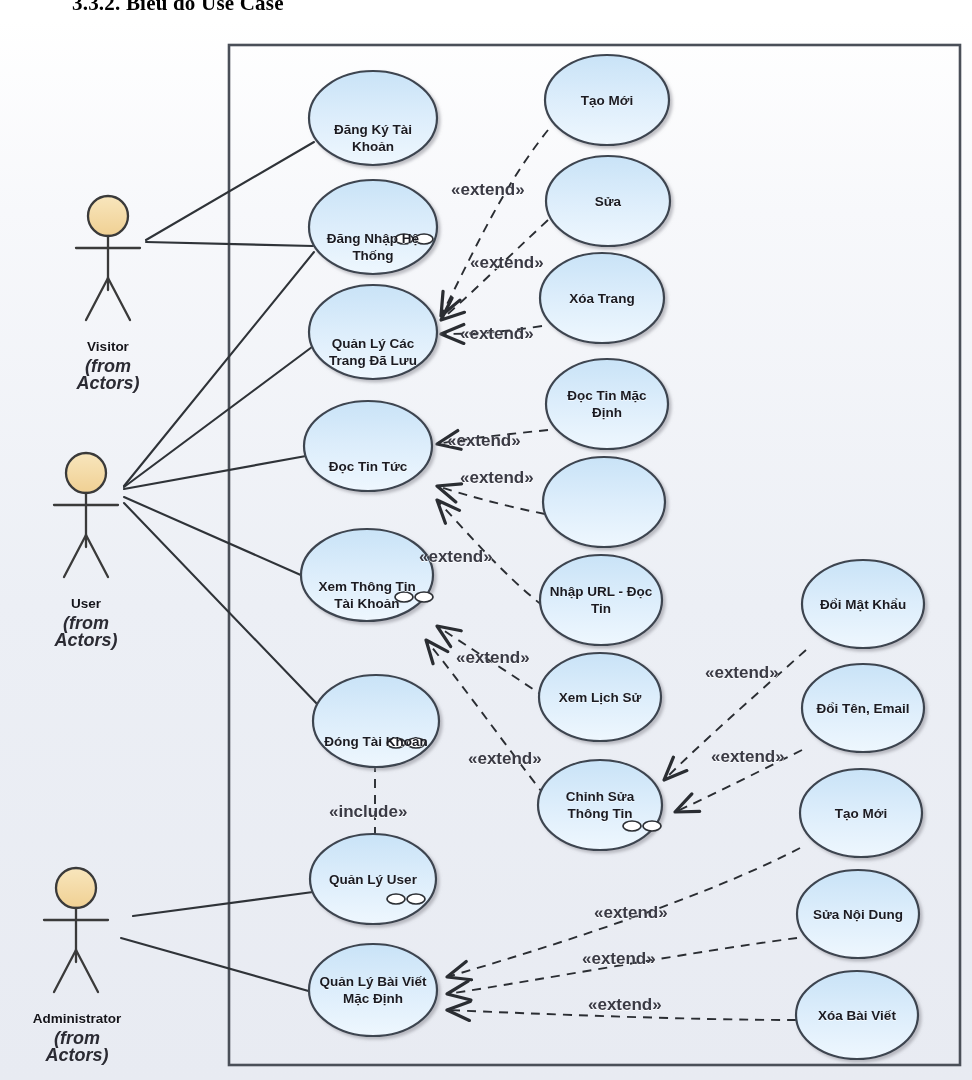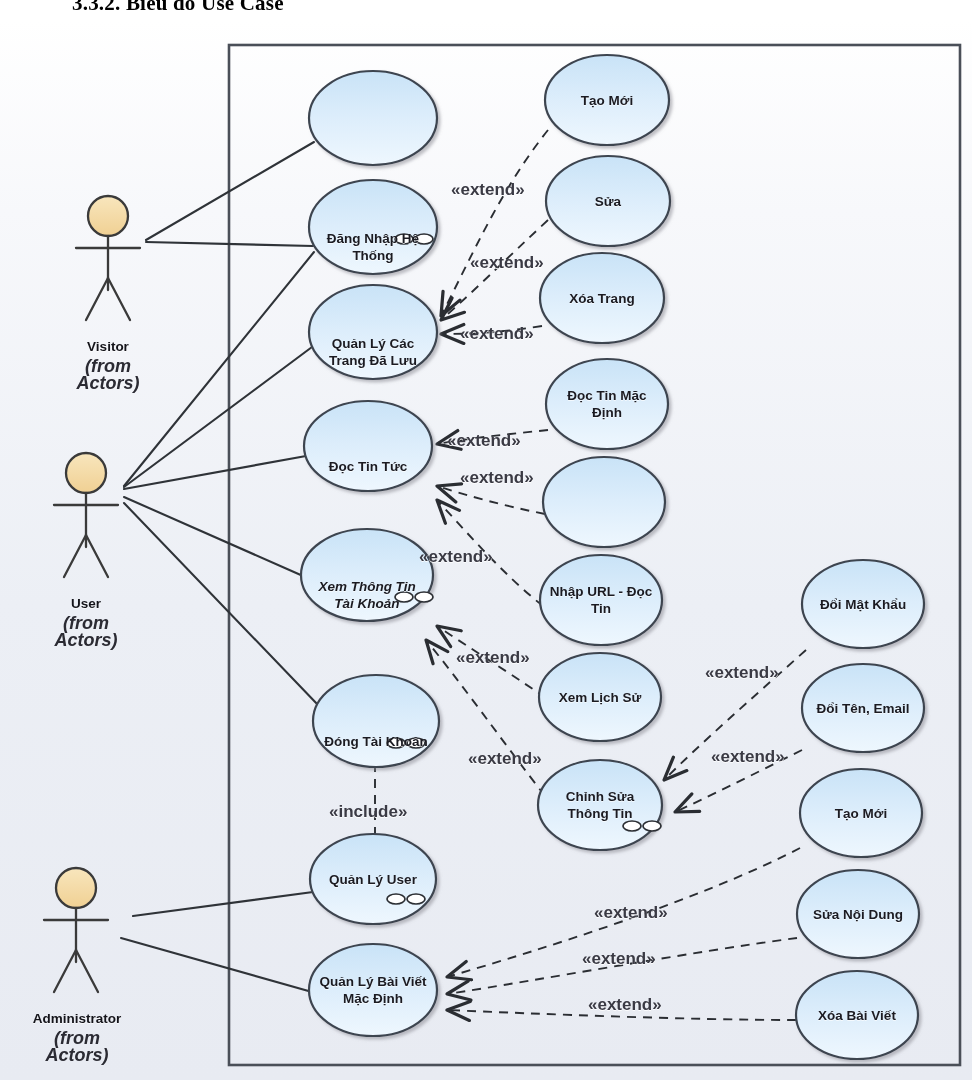--- a/index.html
+++ b/index.html
@@ -202,30 +202,33 @@
 
       <g stroke="#3a3a3a" stroke-width="2.3" fill="none" stroke-linecap="round">
         <circle cx="76" cy="868" r="20" fill="url(#headgrad)"></circle>
         <line x1="76" y1="888" x2="76" y2="942"></line>
         <line x1="44" y1="900" x2="108" y2="900"></line>
         <line x1="76" y1="930" x2="54" y2="972"></line>
         <line x1="76" y1="930" x2="98" y2="972"></line>
       </g>
     </svg>
 
+    <div class="uc" style="left:309px;top:71px;width:128px;height:94px;">
+      <span class="lbl">Đăng Ký Tài Khoản</span>
+      </div>
     <div class="uc" style="left:309px;top:180px;width:128px;height:94px;">
       <span class="lbl">Đăng Nhập Hệ Thống</span>
       </div>
     <div class="uc" style="left:309px;top:285px;width:128px;height:94px;">
       <span class="lbl">Quản Lý Các Trang Đã Lưu</span>
       </div>
     <div class="uc" style="left:304px;top:401px;width:128px;height:90px;">
       <span class="lbl">Đọc Tin Tức</span>
       </div>
-    <div class="uc" style="left:301px;top:529px;width:132px;height:92px;font-style:italic;">
+    <div class="uc" style="left:301px;top:529px;width:132px;height:92px;">
       <span class="lbl">Xem Thông Tin Tài Khoản</span>
       </div>
     <div class="uc" style="left:313px;top:675px;width:126px;height:92px;">
       <span class="lbl">Đóng Tài Khoản</span>
       </div>
     <div class="uc" style="left:310px;top:814px;width:126px;height:90px;">
       <span class="lbl">Quản Lý User</span>
       </div>
     <div class="uc" style="left:309px;top:924px;width:128px;height:92px;">
       <span class="lbl">Quản Lý Bài Viết Mặc Định</span>

